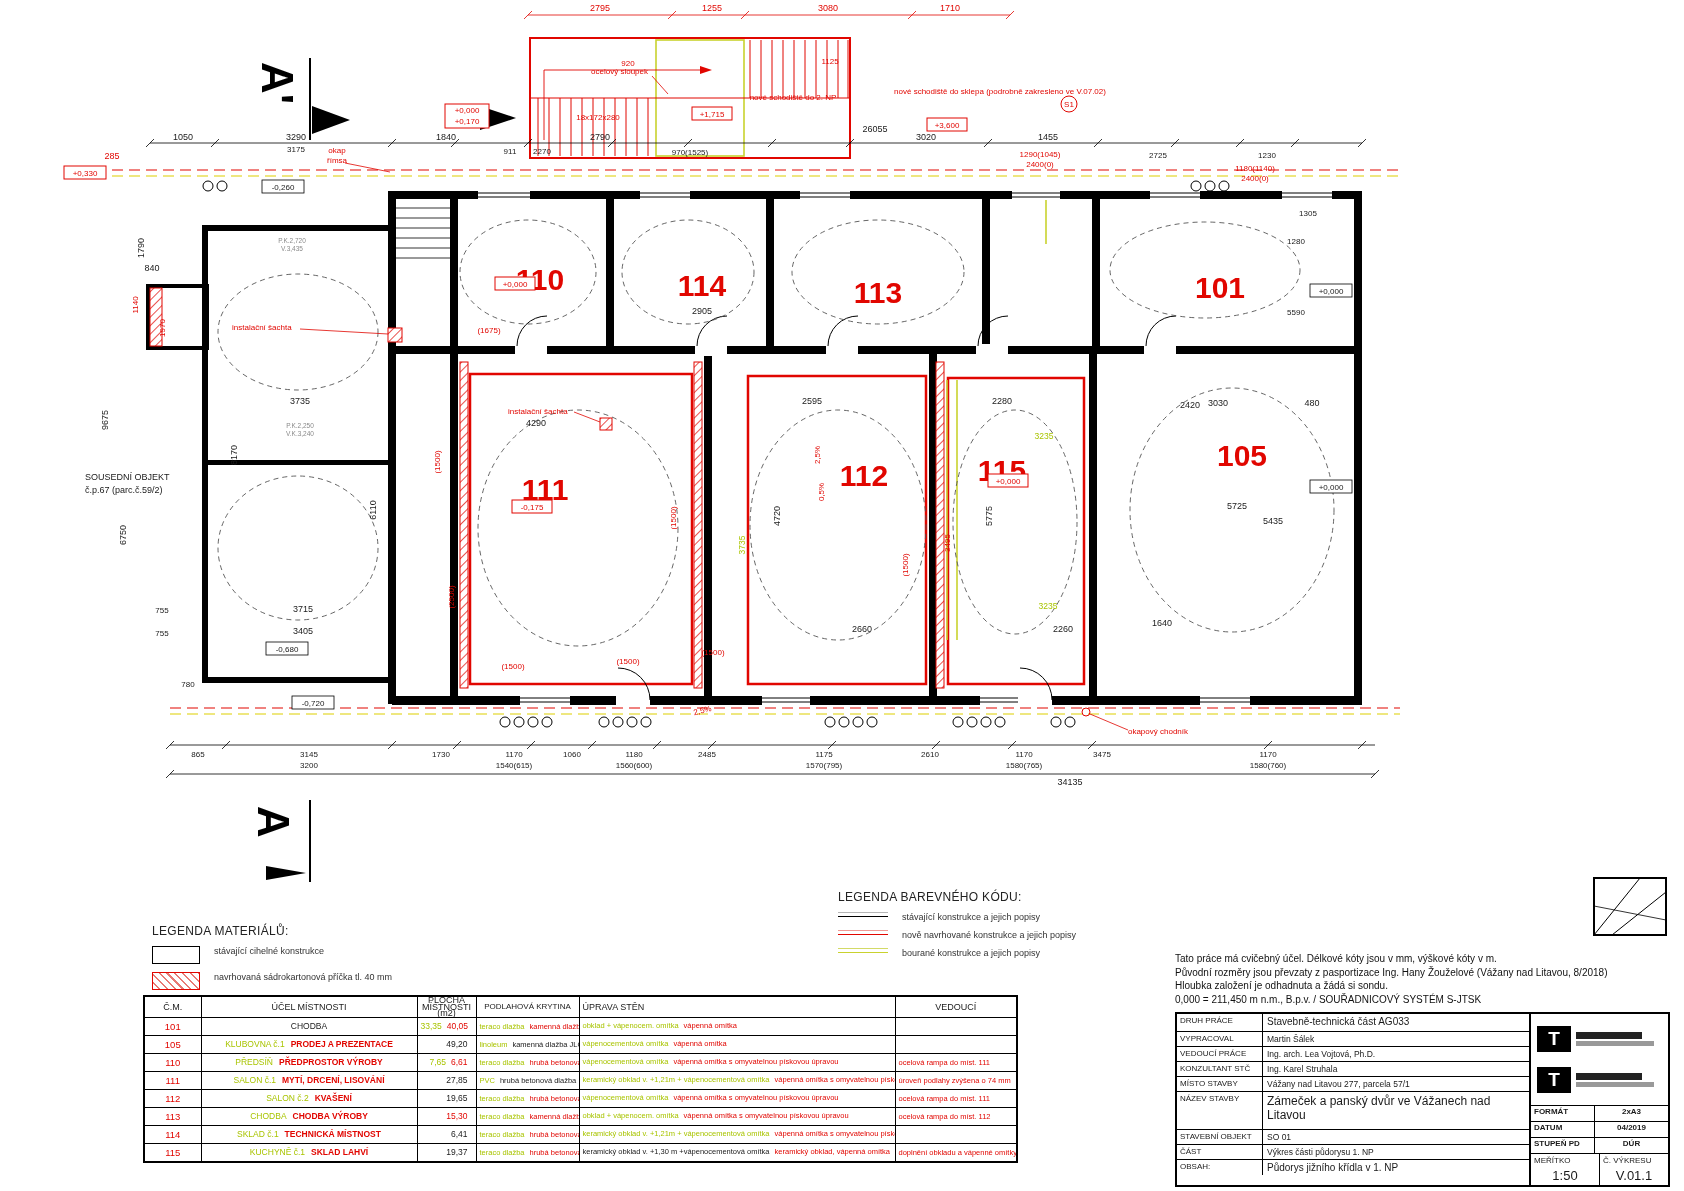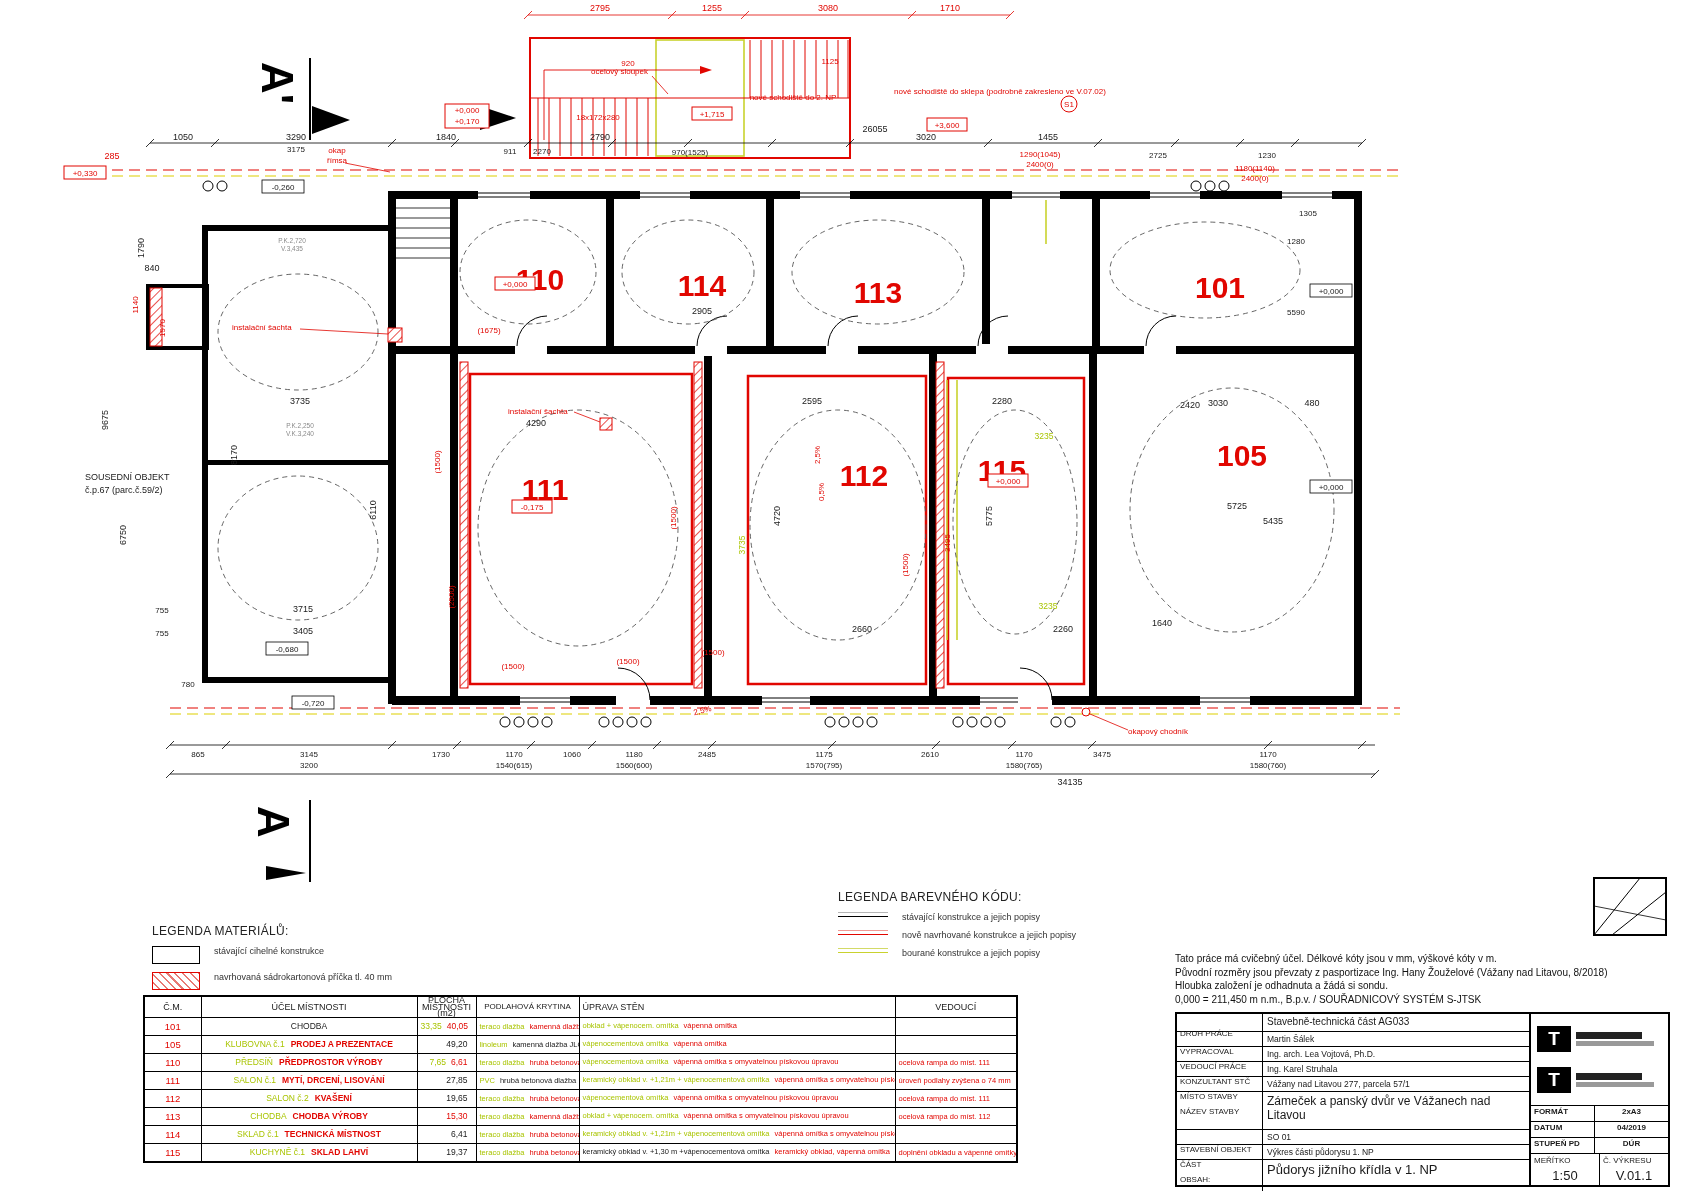--- a/index.html
+++ b/index.html
@@ -46,21 +46,21 @@
   td.c-walls{white-space:normal;line-height:8px;font-size:7.5px;}
   td.c-floor{font-size:7.5px;}
   td.c-note{color:#e10600;font-size:7.5px;}
   
   .notes{font-size:10px;line-height:13.5px;color:#111;}
   
   .tb{border:2px solid #000;display:flex;background:#fff;}
   .tb-left{width:352px;border-right:2px solid #000;}
   .tb-row{display:flex;border-bottom:1px solid #000;}
   .tb-row:last-child{border-bottom:none;}
-  .tb-lab{width:86px;border-right:1px solid #000;font-size:8px;padding:15px 3px;box-sizing:border-box;}
+  .tb-lab{width:86px;border-right:1px solid #000;font-size:8px;padding:2px 3px;box-sizing:border-box;}
   .tb-val{flex:1;font-size:8.5px;padding:2px 4px;box-sizing:border-box;}
   .tb-right{width:137px;display:flex;flex-direction:column;}
   .logo-zone{height:92px;border-bottom:1px solid #000;padding:4px 6px;box-sizing:border-box;
      display:flex;flex-direction:column;justify-content:space-around;}
   .logo{display:flex;align-items:center;gap:5px;}
   .logo .sq{width:34px;height:26px;background:#000;color:#fff;font-weight:bold;
      font-size:19px;display:flex;align-items:center;justify-content:center;}
   .logo .bars i{display:block;height:7px;background:#222;width:66px;margin:2px 0;}
   .logo .bars i+i{background:#999;height:5px;width:78px;}
   .meta-row{display:flex;border-bottom:1px solid #000;height:15px;font-weight:bold;}
@@ -655,21 +655,21 @@
     <div class="tb-row" style="height:14px">
       <div class="tb-lab">STAVEBNÍ OBJEKT</div>
       <div class="tb-val">SO 01</div>
     </div>
     <div class="tb-row" style="height:14px">
       <div class="tb-lab">ČÁST</div>
       <div class="tb-val">Výkres části půdorysu 1. NP</div>
     </div>
     <div class="tb-row" style="flex:1">
       <div class="tb-lab">OBSAH:</div>
-      <div class="tb-val" style="font-size:13px">Půdorys jižního křídla v 1. NP</div>
+      <div class="tb-val" style="font-size:10px">Půdorys jižního křídla v 1. NP</div>
     </div>
   </div>
   <div class="tb-right">
     <div class="logo-zone">
       <div class="logo">
         <span class="sq">T</span>
         <span class="bars">
             <i></i>
             <i></i>
           </span>

